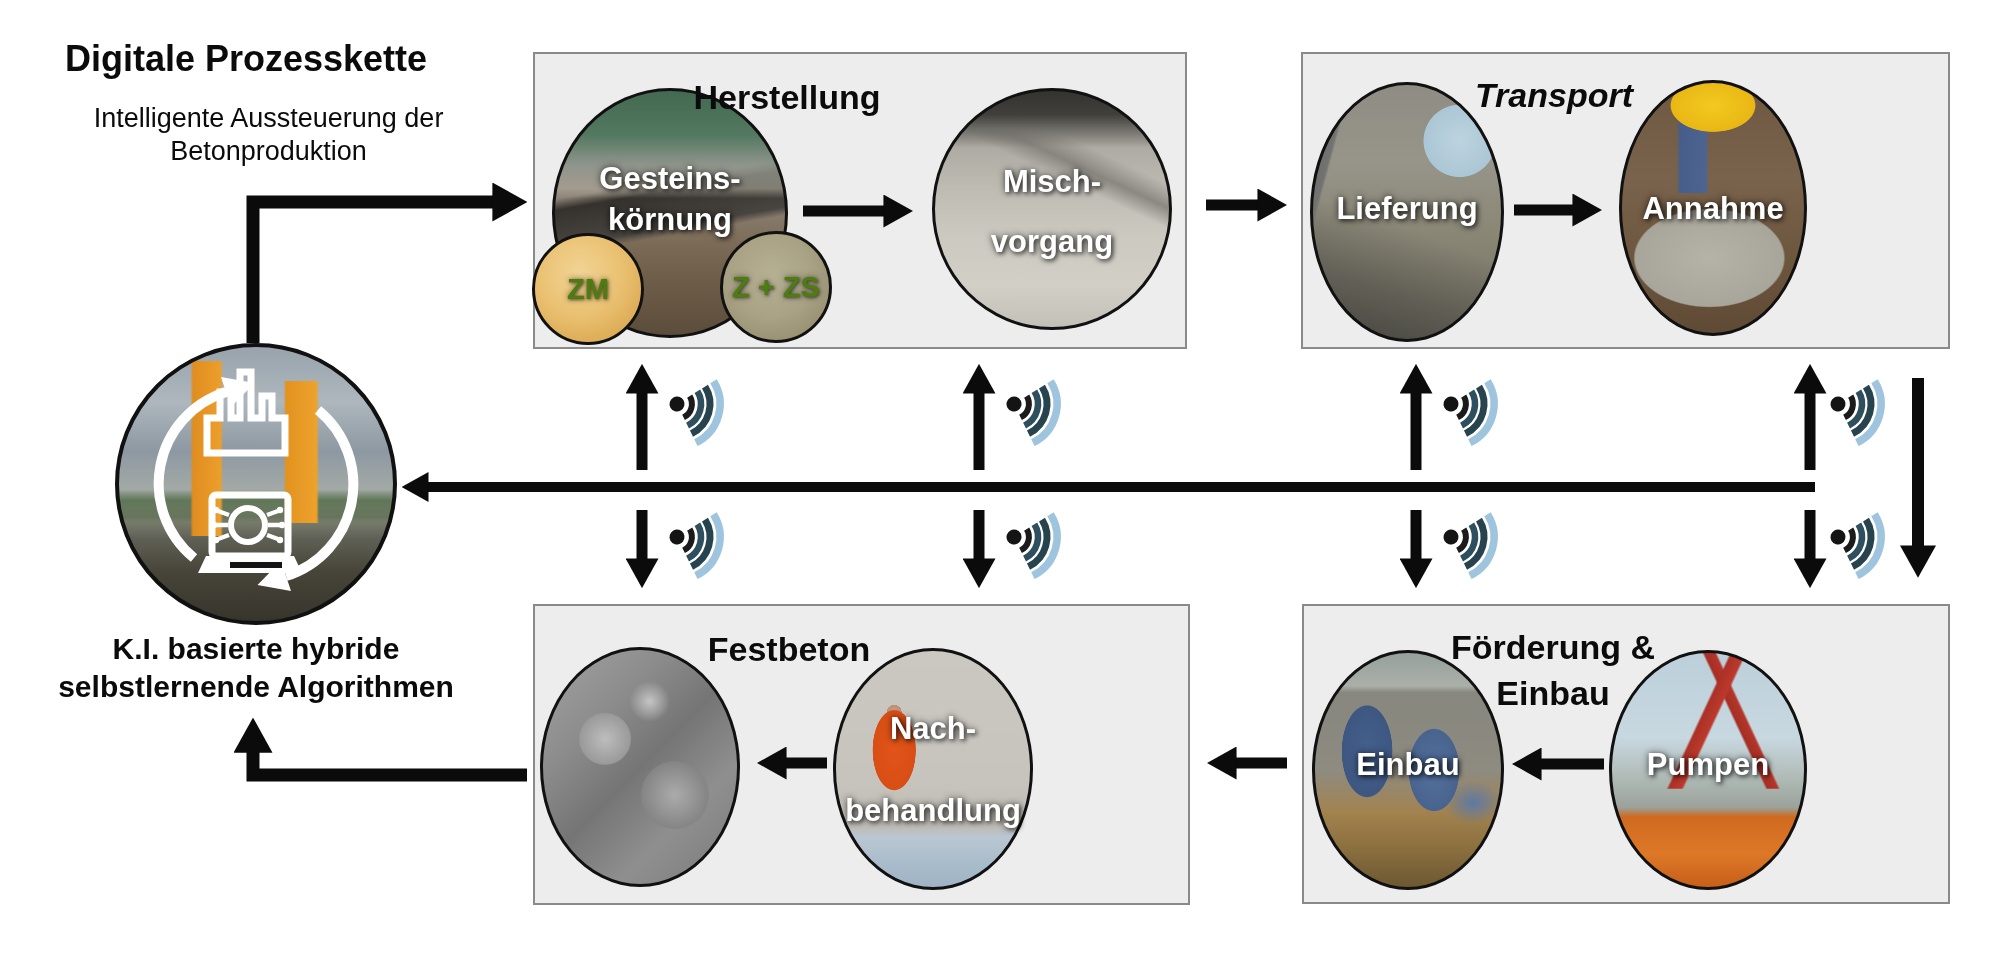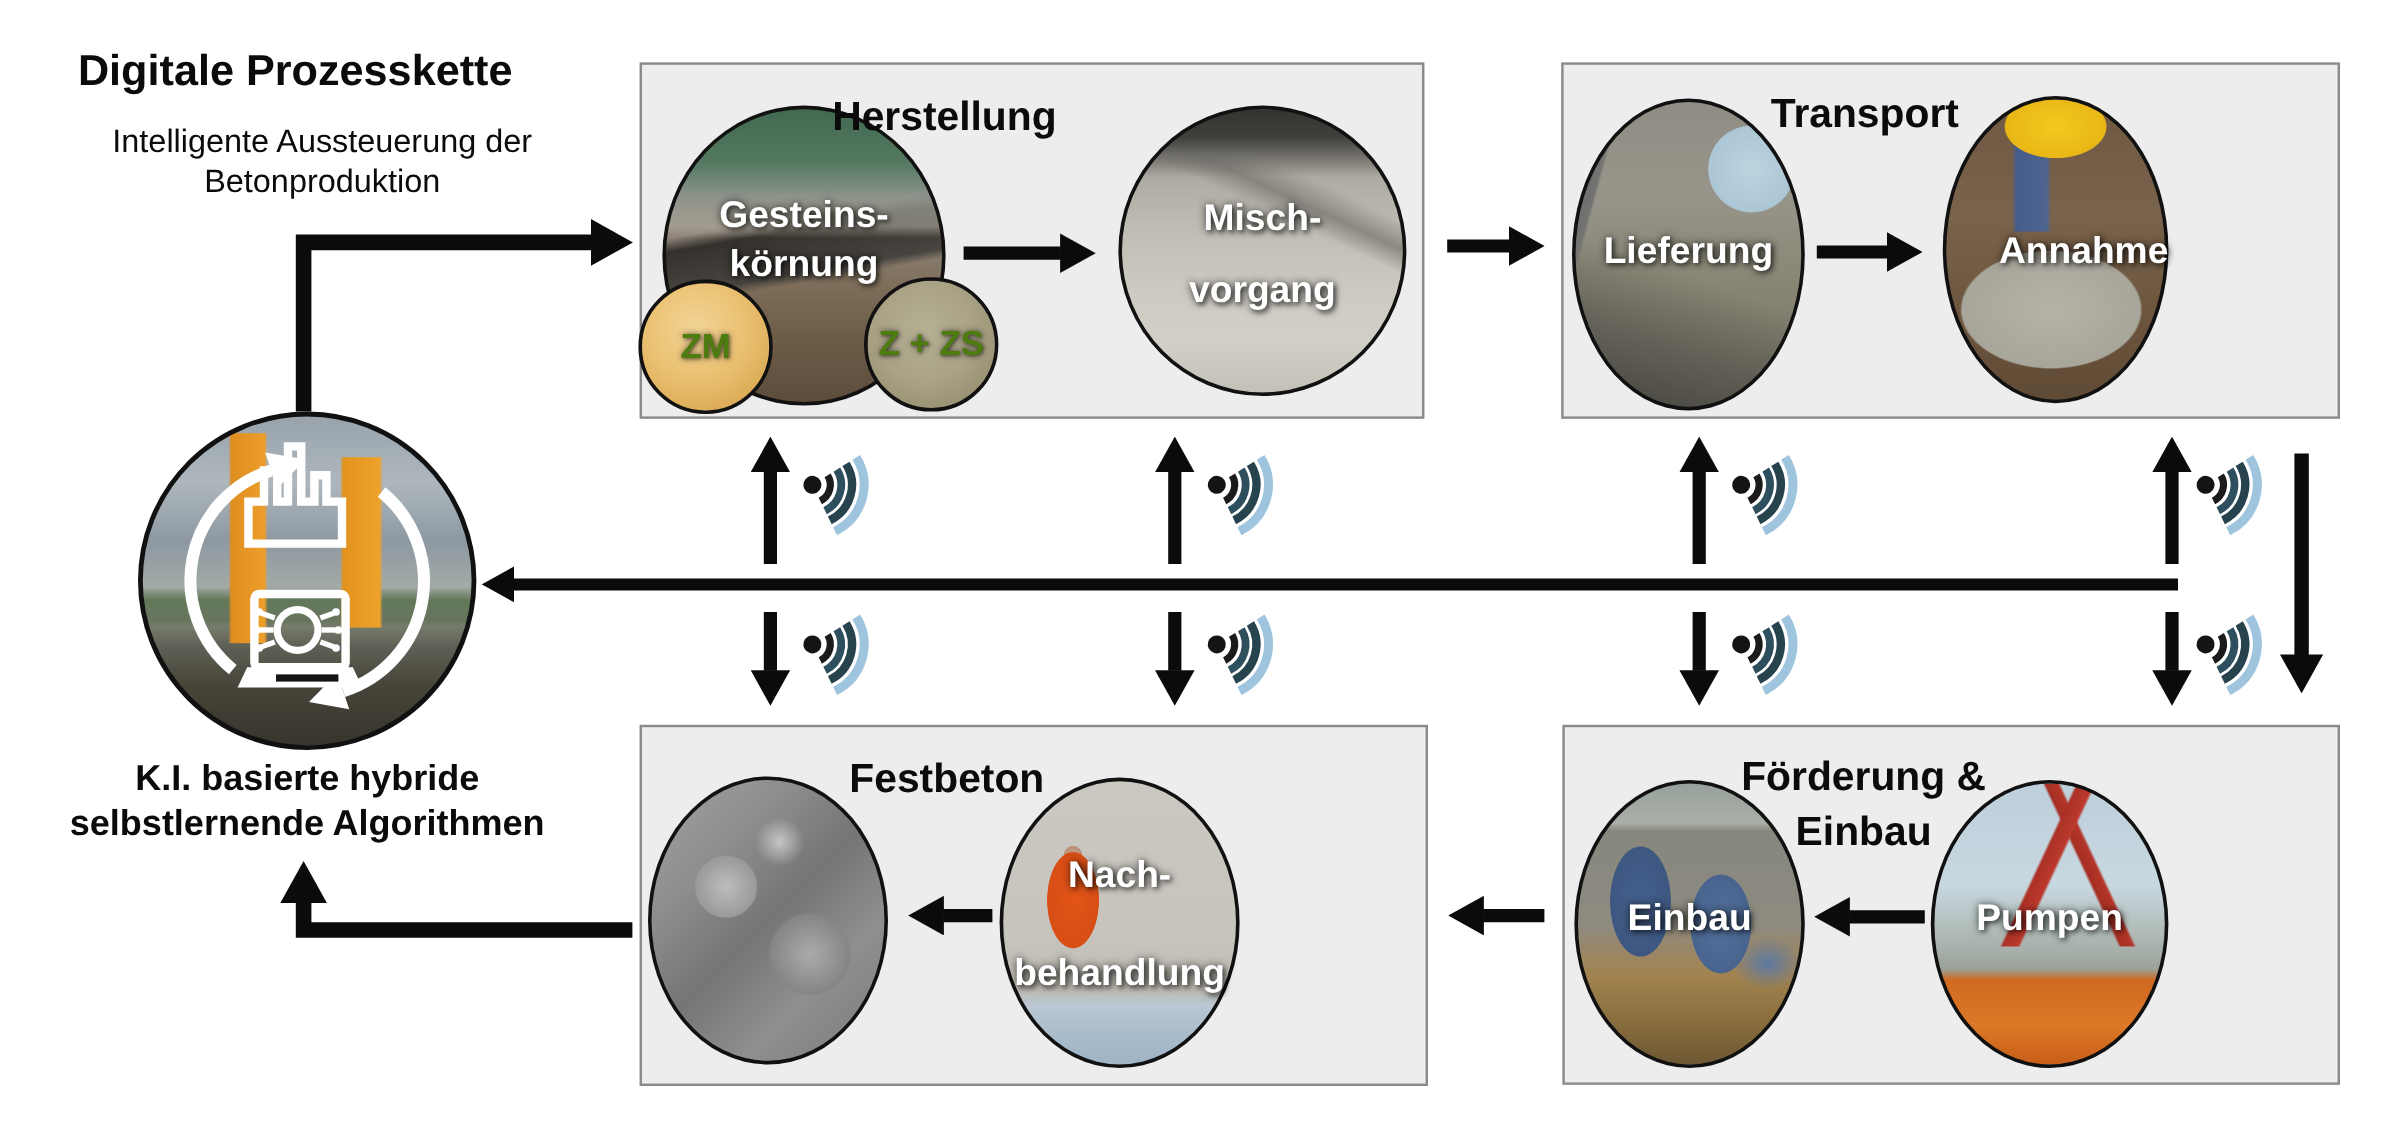--- a/index.html
+++ b/index.html
@@ -204,21 +204,21 @@
         <circle cx="24" cy="56" r="3.2" fill="#ffffff" stroke="none"></circle>
         <polygon points="-58,89 46,89 38,72 -50,72" fill="#ffffff" stroke="none"></polygon>
         <rect x="-26" y="78" width="52" height="6" fill="#141414" stroke="none"></rect>
       </g>
     </svg>
 <div class="process-box" style="left: 533px; top: 52px; width: 654px; height: 297px;"></div>
     <div class="box-title" style="left: 577px; top: 74px;">
       <span>Herstellung</span>
     </div>
     <div class="process-box" style="left: 1301px; top: 52px; width: 649px; height: 297px;"></div>
-    <div class="box-title" style="left: 1344px; top: 72px;">
+    <div class="box-title" style="left: 1344px; top: 72px; font-style: italic;">
       <span>Transport</span>
     </div>
     <div class="process-box" style="left: 533px; top: 604px; width: 657px; height: 301px;"></div>
     <div class="box-title" style="left: 579px; top: 626px;">
       <span>Festbeton</span>
     </div>
     <div class="process-box" style="left: 1302px; top: 604px; width: 648px; height: 300px;"></div>
     <div class="box-title" style="left: 1343px; top: 624px;">
       <span>Förderung &amp;</span>
       <span>Einbau</span>
@@ -231,21 +231,21 @@
     <div class="stage-circle photo-misch" style="left: 932px; top: 88px; width: 240px; height: 242px;"></div>
     <div class="stage-label" style="left: 932px; top: 90px; width: 240px; height: 242px; gap: 19px;">
       <span>Misch-</span>
       <span>vorgang</span>
     </div>
     <div class="stage-circle photo-lieferung" style="left: 1310px; top: 82px; width: 194px; height: 260px;"></div>
     <div class="stage-label" style="left: 1310px; top: 78px; width: 194px; height: 260px;">
       <span>Lieferung</span>
     </div>
     <div class="stage-circle photo-annahme" style="left: 1619px; top: 80px; width: 188px; height: 256px;"></div>
-    <div class="stage-label" style="left: 1619px; top: 80px; width: 188px; height: 256px; align-items: flex-end;">
+    <div class="stage-label" style="left: 1619px; top: 80px; width: 188px; height: 256px;">
       <span>Annahme</span>
     </div>
     <div class="stage-circle photo-hydratation" style="left: 540px; top: 647px; width: 200px; height: 240px;"></div>
     <div class="stage-circle photo-nach" style="left: 833px; top: 648px; width: 200px; height: 242px;"></div>
     <div class="stage-label" style="left: 833px; top: 648px; width: 200px; height: 242px; gap: 41px;">
       <span>Nach-</span>
       <span>behandlung</span>
     </div>
     <div class="stage-circle photo-einbau" style="left: 1312px; top: 650px; width: 192px; height: 240px;"></div>
     <div class="stage-label" style="left: 1312px; top: 644px; width: 192px; height: 240px;">

